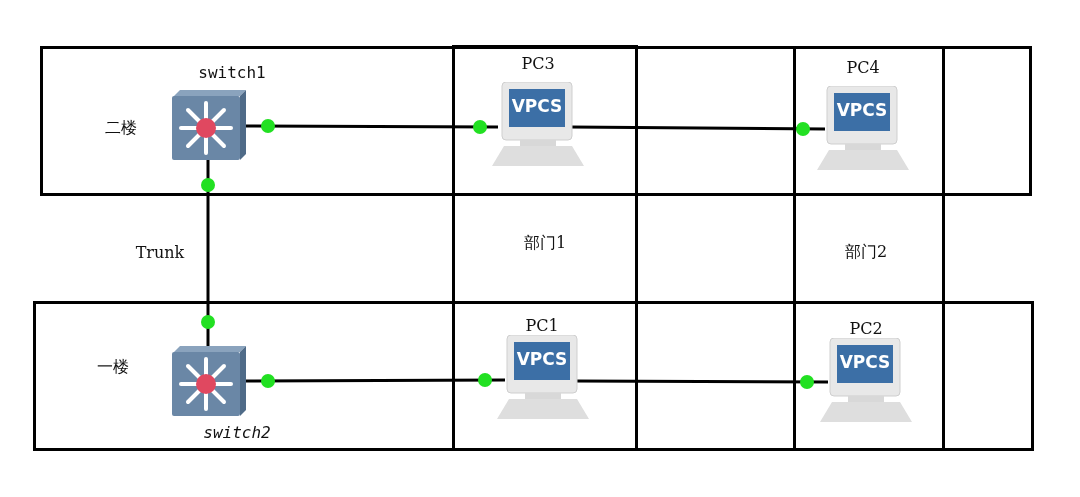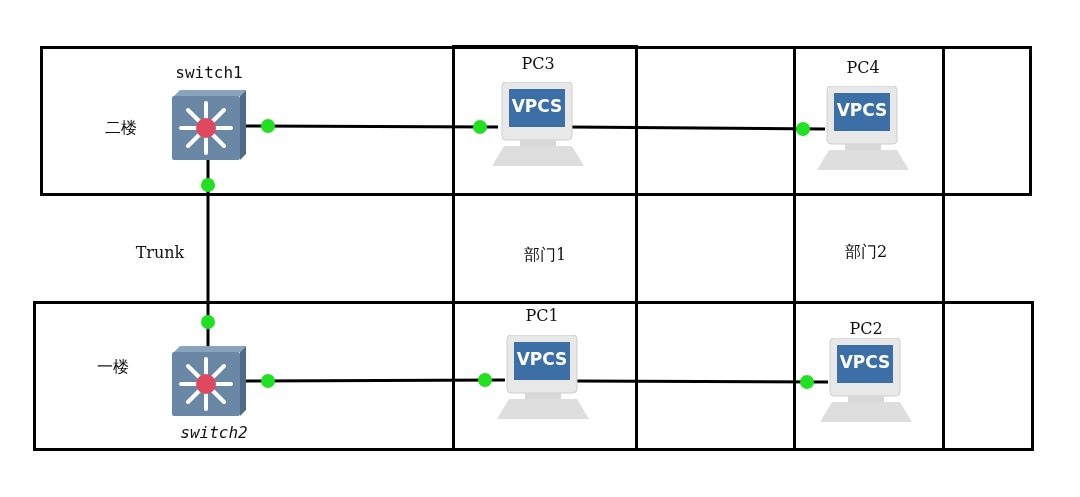--- a/index.html
+++ b/index.html
@@ -1,20 +1,20 @@
 <!DOCTYPE html>
 <html><head>
 <meta charset="utf-8">
 <style>
   html, body { margin: 0; padding: 0; background: #ffffff; }
   body { width: 1080px; height: 497px; position: relative; overflow: hidden; font-family: "DejaVu Serif", "Liberation Serif", serif; }
   .canvas { position: absolute; left: 0; top: 0; width: 1080px; height: 497px; }
   .box { position: absolute; border: 3px solid #000; box-sizing: border-box; }
   .label { position: absolute; font-size: 16px; color: #111; white-space: nowrap; transform: translate(-50%, -50%); }
-  .mono { font-family: "DejaVu Sans Mono", "Liberation Mono", monospace; font-size: 16px; }
+  .mono { font-family: "DejaVu Sans Mono", "Liberation Mono", monospace; font-size: 16px; margin-left: 23px; }
   .device { position: absolute; }
   .dot { position: absolute; width: 14px; height: 14px; border-radius: 50%; background: #22e022; transform: translate(-50%, -50%); }
   .watermark { position: absolute; left: 790px; top: 432px; font-family: "DejaVu Sans", sans-serif; font-size: 26px; color: rgba(255,255,255,0.85); text-shadow: 0 0 1px #777, 1px 1px 1px #888; letter-spacing: -1px; }
 </style>
 </head>
 <body>
 
 <div class="canvas">
 
   <div class="box" style="left:40px; top:46px; width:992px; height:150px;"></div>
@@ -34,21 +34,21 @@
       <line x1="245" y1="381" x2="505" y2="380"></line>
       <line x1="575" y1="381" x2="828" y2="382"></line>
     </g>
   </svg>
 
   <span class="label" style="left:113px; top:128px;margin-left:8px;">二楼</span>
   <span class="label" style="left:113px; top:367px;text-align:right;">一楼</span>
 
   <span class="label" style="left:160px; top:252px;text-align:right;">Trunk</span>
 
-  <span class="label" style="left:545px; top:243px;margin-top:12px;">部门1</span>
+  <span class="label" style="left:545px; top:243px;">部门1</span>
   <span class="label" style="left:866px; top:252px;">部门2</span>
 
   <span class="label mono" style="left:209px; top:72px;">switch1</span>
   <svg class="device" width="76" height="72" style="left:170px; top:90px;" viewBox="0 0 76 72">
     <polygon points="4,6 10,0 76,0 70,6" fill="#8aa3bd"></polygon>
     <polygon points="70,6 76,0 76,64 70,70" fill="#4f6b88"></polygon>
     <rect x="2" y="6" width="68" height="64" rx="2" fill="#6a87a6"></rect>
     <g stroke="#fff" stroke-width="4" stroke-linecap="round">
       <line x1="36" y1="38" x2="36" y2="13"></line>
       <line x1="36" y1="38" x2="36" y2="63"></line>
@@ -95,21 +95,21 @@
   <div class="device" style="left:815px; top:86px; width:96px; height:90px;">
     <svg width="96" height="90" viewBox="0 0 96 90">
       <rect x="12" y="0" width="70" height="58" rx="4" fill="#e8e8e8" stroke="#cfcfcf"></rect>
       <rect x="19" y="7" width="56" height="38" fill="#3c6fa6"></rect>
       <rect x="30" y="58" width="36" height="6" fill="#d8d8d8"></rect>
       <polygon points="14,64 82,64 94,84 2,84" fill="#dedede"></polygon>
     </svg>
     <span style="position:absolute; left:19px; top:14px; width:56px; text-align:center; color:#fff; font-family:'DejaVu Sans', sans-serif; font-weight:bold; font-size:17px;">VPCS</span>
   </div>
 
-  <span class="label" style="left:542px; top:315px;">PC1</span>
+  <span class="label" style="left:542px; top:325px;">PC1</span>
   <div class="device" style="left:495px; top:335px; width:96px; height:90px;">
     <svg width="96" height="90" viewBox="0 0 96 90">
       <rect x="12" y="0" width="70" height="58" rx="4" fill="#e8e8e8" stroke="#cfcfcf"></rect>
       <rect x="19" y="7" width="56" height="38" fill="#3c6fa6"></rect>
       <rect x="30" y="58" width="36" height="6" fill="#d8d8d8"></rect>
       <polygon points="14,64 82,64 94,84 2,84" fill="#dedede"></polygon>
     </svg>
     <span style="position:absolute; left:19px; top:14px; width:56px; text-align:center; color:#fff; font-family:'DejaVu Sans', sans-serif; font-weight:bold; font-size:17px;">VPCS</span>
   </div>
 

